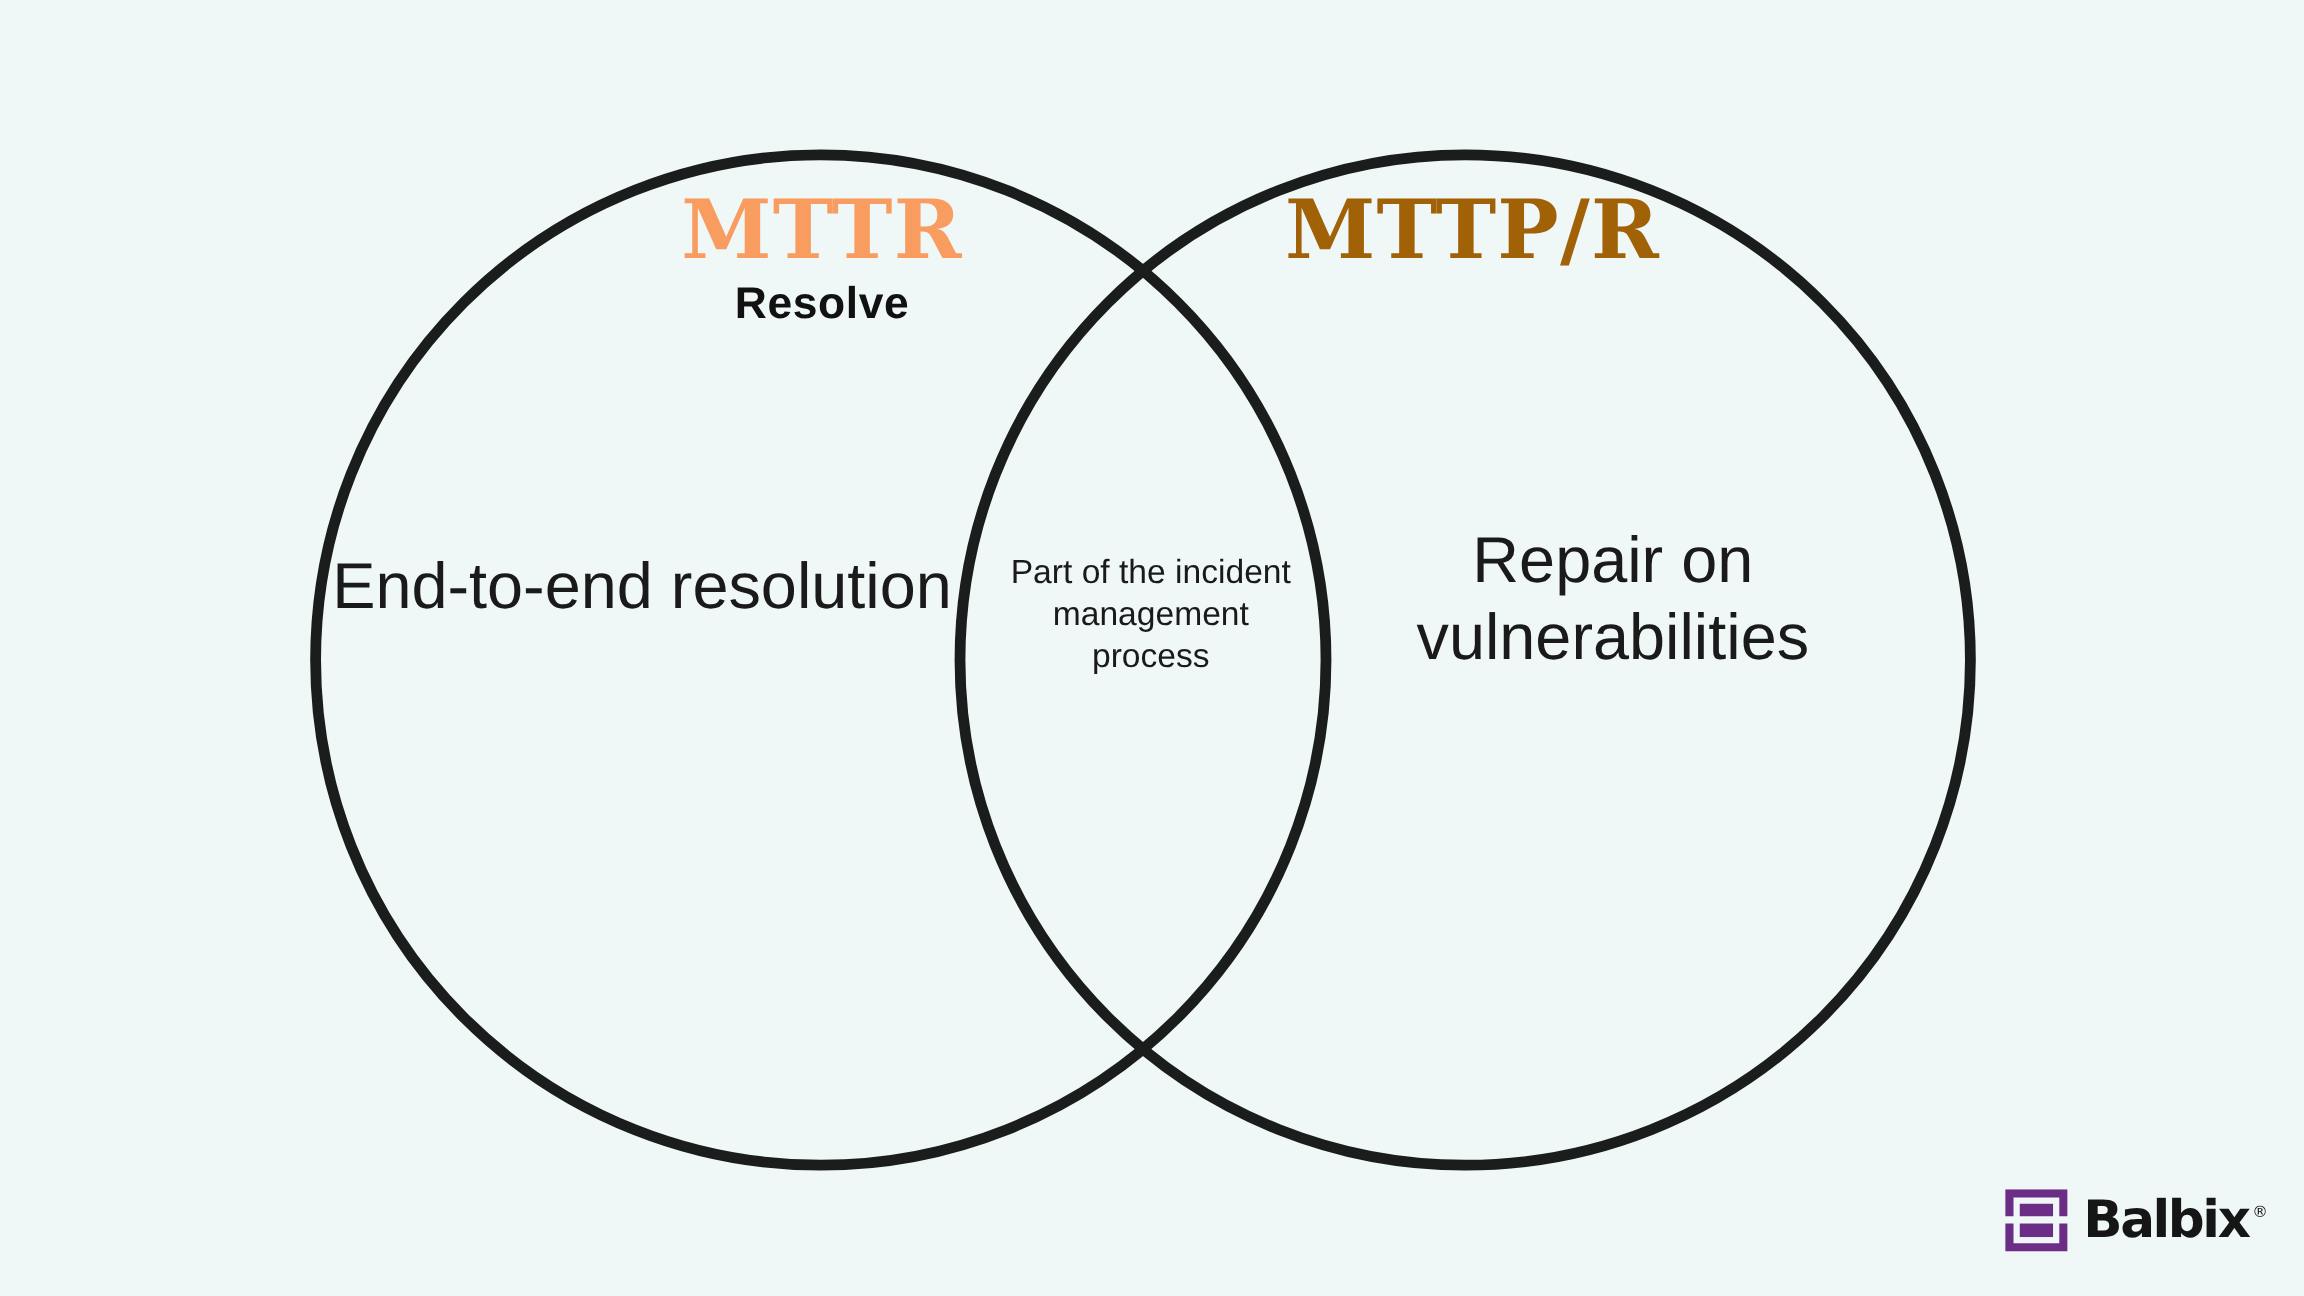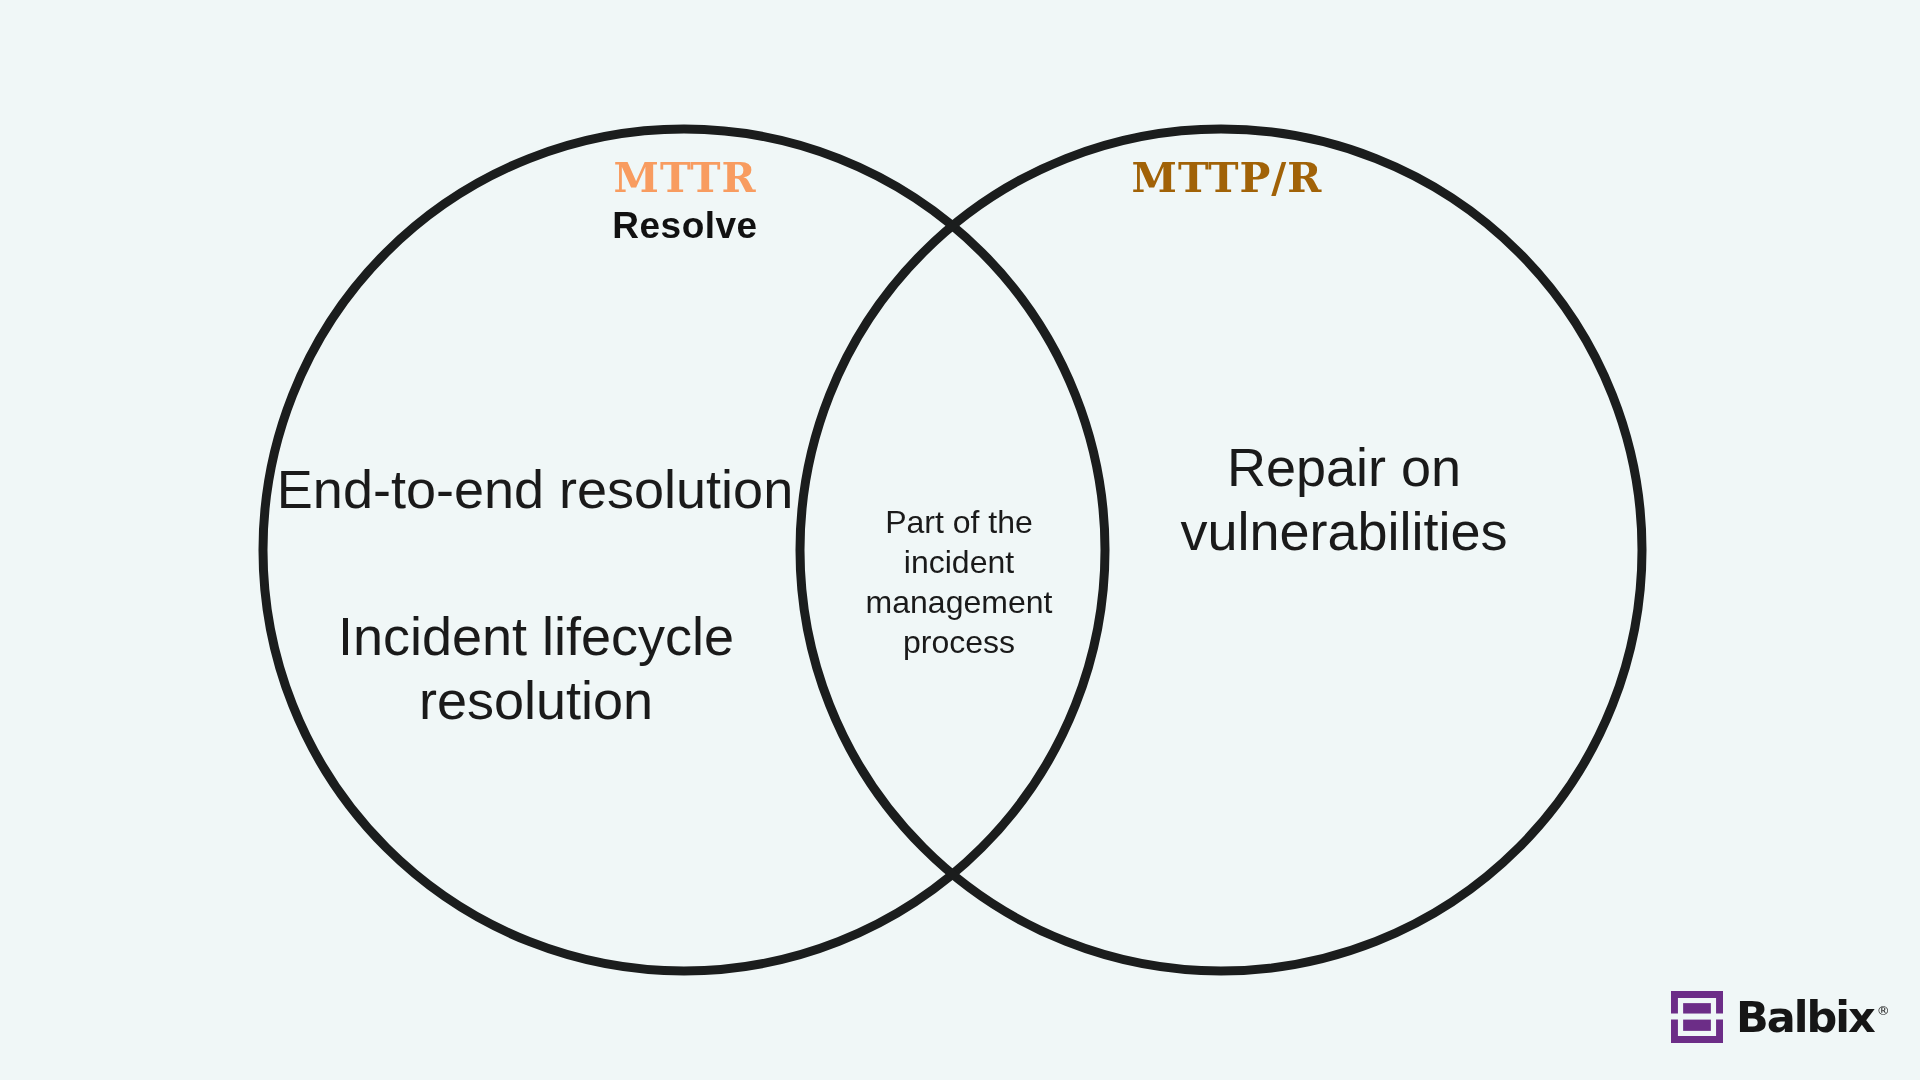--- a/index.html
+++ b/index.html
@@ -15,21 +15,21 @@
     background: #F0F7F7;
     overflow: hidden;
   }
   .venn-svg { position: absolute; left: 0; top: 0; width: 1920px; height: 1080px; }
   .abs { position: absolute; }
   .cx { transform: translateX(-50%); }
   .title-group { text-align: center; }
   .title-main {
     font-family: "DejaVu Serif", serif;
     font-weight: 700;
-    font-size: 41px;
+    font-size: 68px;
     line-height: 1;
     letter-spacing: 1px;
   }
   .title-orange { color: #F89C60; }
   .title-teal  { color: #a16207; }
   .title-sub {
     font-family: "Liberation Sans", sans-serif;
     font-weight: 700;
     font-size: 37px;
     color: #111111;
@@ -38,23 +38,22 @@
   }
   .item {
     font-size: 54px;
     color: #1A1A1A;
     line-height: 1.18;
     text-align: center;
     font-weight: 400;
   }
   .nowrap { white-space: nowrap; }
   .overlap-item {
-    font-size: 32px;
+    font-size: 28px;
     line-height: 1.25;
-    margin-top: 43px;
   }
   .logo { display: flex; align-items: center; gap: 13px; }
   .logo-icon { display: block; width: 52px; height: 52px; }
   .brand {
     font-family: "DejaVu Sans", sans-serif;
     font-weight: 900;
     font-size: 43px;
     color: #161616;
     letter-spacing: -2px;
     line-height: 1;
@@ -83,21 +82,20 @@
   <div class="abs cx title-group" style="left:685px; top:158px;">
     <div class="title-main title-orange">MTTR</div>
     <div class="title-sub">Resolve</div>
   </div>
 
   <div class="abs cx title-group" style="left:1227px; top:158px;">
     <div class="title-main title-teal">MTTP/R</div>
   </div>
 
   <div class="abs cx item nowrap" style="left:535px; top:458px;">End-to-end resolution</div>
-  <div class="abs cx item" style="left:536px; top:605px; width:440px;">Incident lifecycle resolution</div>
 
   <div class="abs cx item overlap-item" style="left:959px; top:459px; width:240px;">Part of the incident management process</div>
 
   <div class="abs cx item" style="left:1344px; top:436px; width:345px;">Repair on vulnerabilities</div>
 
   <div class="abs logo" style="left:1671px; top:991px;align-items:center;">
     <svg class="logo-icon" viewBox="0 0 60 60" aria-hidden="true">
 
       <path d="M0,0 H60 V26 H52 V8 H8 V26 H0 Z" fill="#6C2D87"></path>
 

